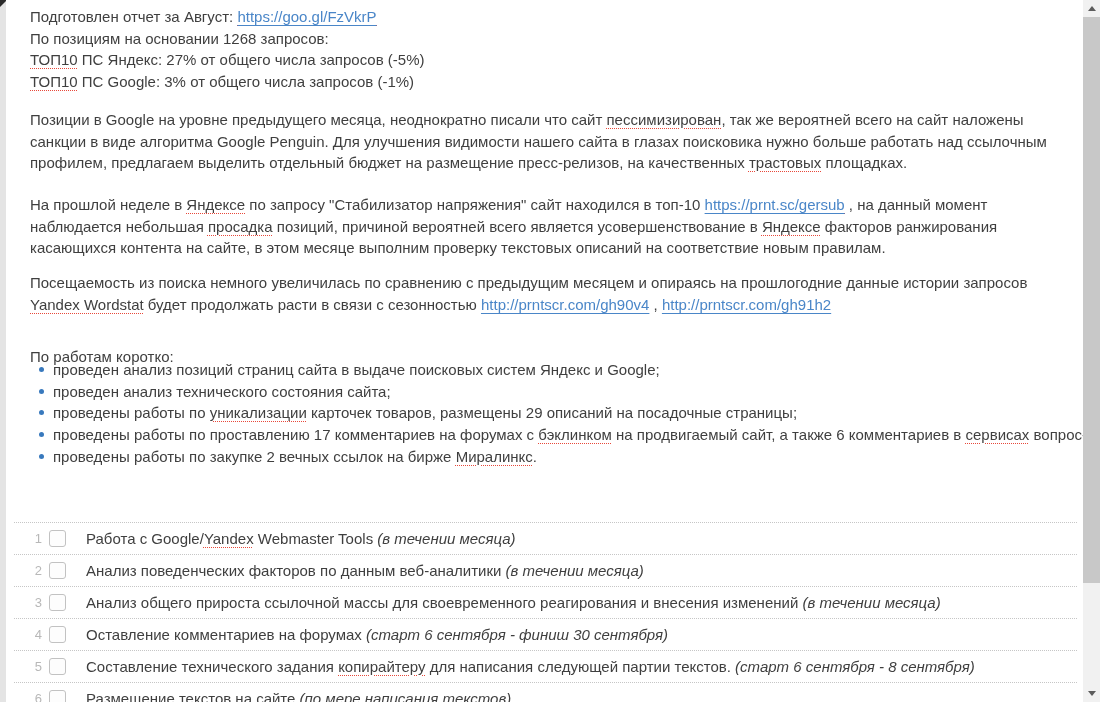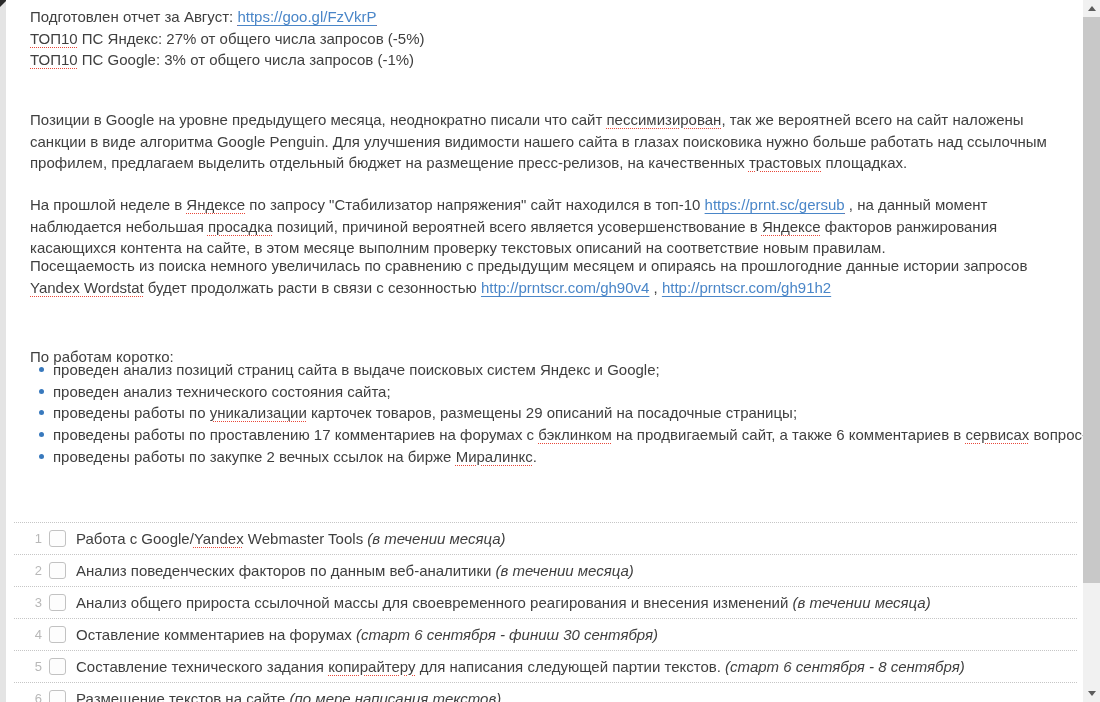--- a/index.html
+++ b/index.html
@@ -46,21 +46,21 @@
   .num{
     width:28px;text-align:right;flex:none;
     color:#b8b8b8;font-size:13px;
   }
   .cb{
     width:15px;height:15px;flex:none;
     margin-left:7px;
     border:1px solid #c2c2c2;border-radius:3px;
     background:#fdfdfd;
   }
-  .itext{margin-left:10px;}
+  .itext{margin-left:20px;}
   .it{font-style:italic;}
   
   .scrollbar{
     position:absolute;right:0;top:0;width:17px;height:702px;
     background:#f1f1f1;
   }
   .sb-btn{
     position:absolute;left:0;width:17px;height:17px;
     background:#f1f1f1;
     display:flex;align-items:center;justify-content:center;
@@ -85,29 +85,30 @@
 </head>
 <body>
 
 <div class="left-strip"></div>
 <div class="corner-mark"></div>
 
 <div class="doc">
 
   <div class="block" style="top:6px">
     <div><span>Подготовлен отчет за Август: </span><a class="lnk sp">https://goo.gl/FzVkrP</a></div>
+    <div><span>По позициям на основании 1268 запросов:</span></div>
     <div><span class="sp">ТОП10</span><span> ПС Яндекс: 27% от общего числа запросов (-5%)</span></div>
     <div><span class="sp">ТОП10</span><span> ПС Google: 3% от общего числа запросов (-1%)</span></div>
   </div>
 
   <div class="block" style="top:109px"><span>Позиции в Google на уровне предыдущего месяца, неоднократно писали что сайт </span><span class="sp">пессимизирован</span><span>, так же вероятней всего на сайт наложены санкции в виде алгоритма Google Penguin. Для улучшения видимости нашего сайта в глазах поисковика нужно больше работать над ссылочным профилем, предлагаем выделить отдельный бюджет на размещение пресс-релизов, на качественных </span><span class="sp">трастовых</span><span> площадках.</span></div>
 
   <div class="block" style="top:194px"><span>На прошлой неделе в </span><span class="sp">Яндексе</span><span> по запросу "Стабилизатор напряжения" сайт находился в топ-10 </span><a class="lnk sp">https://prnt.sc/gersub</a><span> , на данный момент наблюдается небольшая </span><span class="sp">просадка</span><span> позиций, причиной вероятней всего является усовершенствование в </span><span class="sp">Яндексе</span><span> факторов ранжирования касающихся контента на сайте, в этом месяце выполним проверку текстовых описаний на соответствие новым правилам.</span></div>
 
-  <div class="block" style="top:255px"><span>Посещаемость из поиска немного увеличилась по сравнению с предыдущим месяцем и опираясь на прошлогодние данные истории запросов </span><span class="sp">Yandex Wordstat</span><span> будет продолжать расти в связи с сезонностью </span><a class="lnk sp">http://prntscr.com/gh90v4</a><span> , </span><a class="lnk sp">http://prntscr.com/gh91h2</a></div>
+  <div class="block" style="top:272px"><span>Посещаемость из поиска немного увеличилась по сравнению с предыдущим месяцем и опираясь на прошлогодние данные истории запросов </span><span class="sp">Yandex Wordstat</span><span> будет продолжать расти в связи с сезонностью </span><a class="lnk sp">http://prntscr.com/gh90v4</a><span> , </span><a class="lnk sp">http://prntscr.com/gh91h2</a></div>
 
   <div class="block" style="top:346px">По работам коротко:</div>
   <ul class="block works" style="top:359px">
     <li><span class="dot"></span><span>проведен анализ позиций страниц сайта в выдаче поисковых систем Яндекс и Google;</span></li>
     <li><span class="dot"></span><span>проведен анализ технического состояния сайта;</span></li>
     <li><span class="dot"></span><span>проведены работы по </span><span class="sp">уникализации</span><span> карточек товаров, размещены 29 описаний на посадочные страницы;</span></li>
     <li><span class="dot"></span><span>проведены работы по проставлению 17 комментариев на форумах с </span><span class="sp">бэклинком</span><span> на продвигаемый сайт, а также 6 комментариев в </span><span class="sp">сервисах</span><span> вопрос-ответ;</span></li>
     <li><span class="dot"></span><span>проведены работы по закупке 2 вечных ссылок на бирже </span><span class="sp">Миралинкс</span><span>.</span></li>
   </ul>
 

